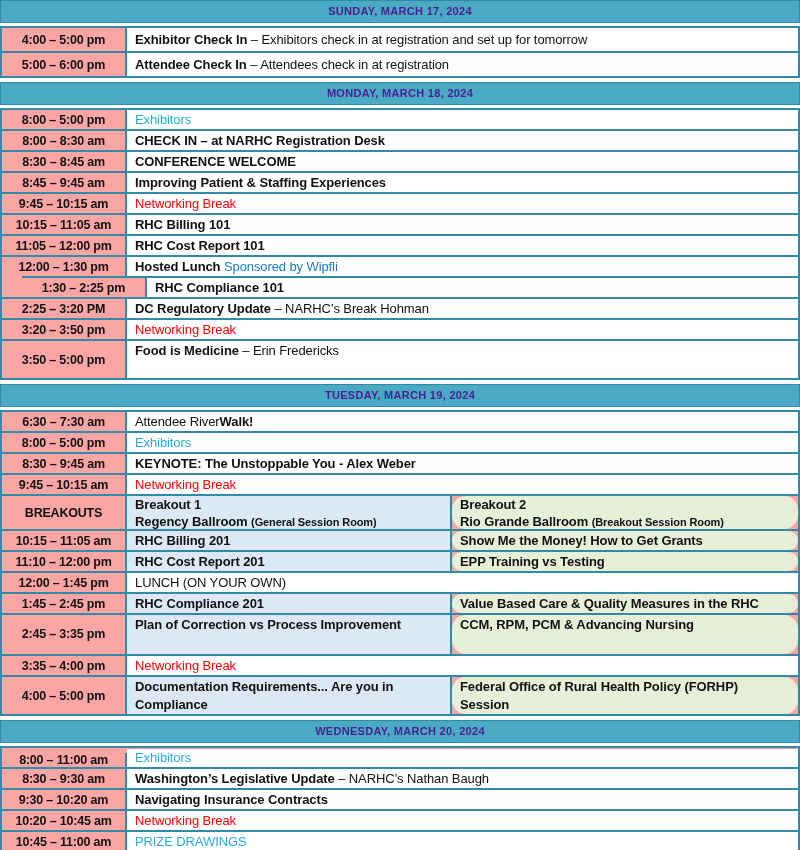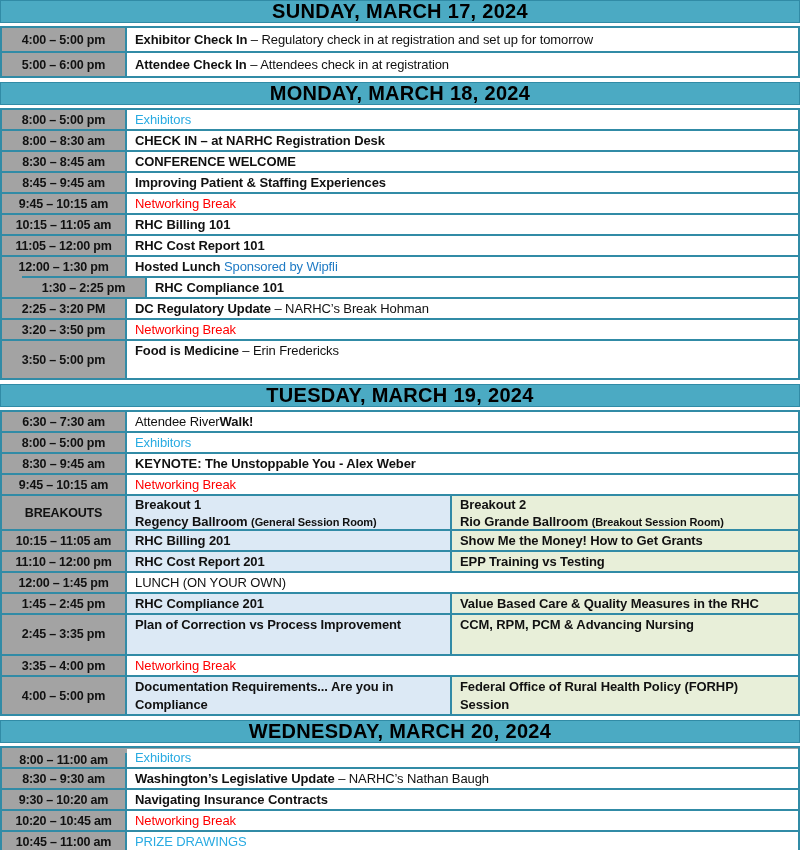--- a/index.html
+++ b/index.html
@@ -9,67 +9,67 @@
     font-family: "Liberation Sans", sans-serif;
     color: #111111;
   }
   .schedule { width: 800px; }
   .section { width: 800px; box-sizing: border-box; }
   .section + .section { margin-top: 4px; }
   .day-header {
     box-sizing: border-box;
     width: 800px; height: 23px; line-height: 21px;
     background: var(--teal); border: 1px solid var(--border);
-    color: #000000; font-weight: bold; font-size: 20px;
+    color: #4c1d95; font-weight: bold; font-size: 11px;
     text-align: center; letter-spacing: 0.3px;
     margin-bottom: 3px;
   }
-  .rows { box-sizing: border-box; border: 2px solid var(--border); background: #a3a3a3; }
+  .rows { box-sizing: border-box; border: 2px solid var(--border); background: #fca5a5; }
   .row { display: flex; align-items: stretch; }
   .row + .row { border-top: 2px solid var(--border); }
   .time {
     box-sizing: border-box; flex: 0 0 125px;
     border-right: 2px solid var(--border);
     font-weight: bold; font-size: 12.5px; letter-spacing: -0.2px;
     display: flex; align-items: center; justify-content: center;
     text-align: center; padding: 0 2px;
   }
   .vtop .time { align-items: flex-start; padding-top: 12px; }
   .cell {
     box-sizing: border-box; padding: 0 8px; font-size: 13px; letter-spacing: -0.1px;
     display: flex; flex-direction: column; justify-content: center;
   }
   .vtop .cell { justify-content: flex-start; padding-top: 1px; }
   .cell.full  { flex: 1 1 auto; }
   .cell.half1 { flex: 0 0 325px; border-right: 2px solid var(--border); }
   .cell.half2 { flex: 1 1 auto; }
   .bg-white { background: #ffffff; }
   .bg-blue  { background: var(--bluebg); }
-  .bg-green { background: var(--greenbg); }
+  .bg-green { background: var(--greenbg); border-radius: 14px; }
   .center { text-align: left; }
   .line { line-height: 18px; }
   .center .line { line-height: 16px; padding-top: 1px; }
   .seg-b   { font-weight: bold; }
   .seg-n   { font-weight: normal; }
   .seg-red { font-weight: normal; color: var(--red); }
   .seg-cyan{ font-weight: normal; color: var(--cyan); }
   .seg-blue{ font-weight: normal; color: var(--link); }
   .seg-bs  { font-weight: bold; font-size: 11px; }
 </style>
 </head>
 <body style="--teal: #4BAAC3; --border: #318BA6; --bluebg: #DCE9F5; --greenbg: #E8EFD9; --red: #FF0000; --cyan: #29ABE2; --link: #1E7AC4;">
 
 <div class="schedule">
     <div class="section">
       <div class="day-header">SUNDAY, MARCH 17, 2024</div>
       <div class="rows">
         <div class="row" style="height: 23px;">
           <div class="time">4:00 – 5:00 pm</div>
           <div class="cell full bg-white">
-            <div class="line"><span class="seg-b">Exhibitor Check In</span><span class="seg-n"> – Regulatory check in at registration and set up for tomorrow</span></div>
+            <div class="line"><span class="seg-b">Exhibitor Check In</span><span class="seg-n"> – Exhibitors check in at registration and set up for tomorrow</span></div>
           </div>
         </div>
         <div class="row" style="height: 23px;">
           <div class="time">5:00 – 6:00 pm</div>
           <div class="cell full bg-white">
             <div class="line"><span class="seg-b">Attendee Check In</span><span class="seg-n"> – Attendees check in at registration</span></div>
           </div>
         </div>
       </div>
     </div>

